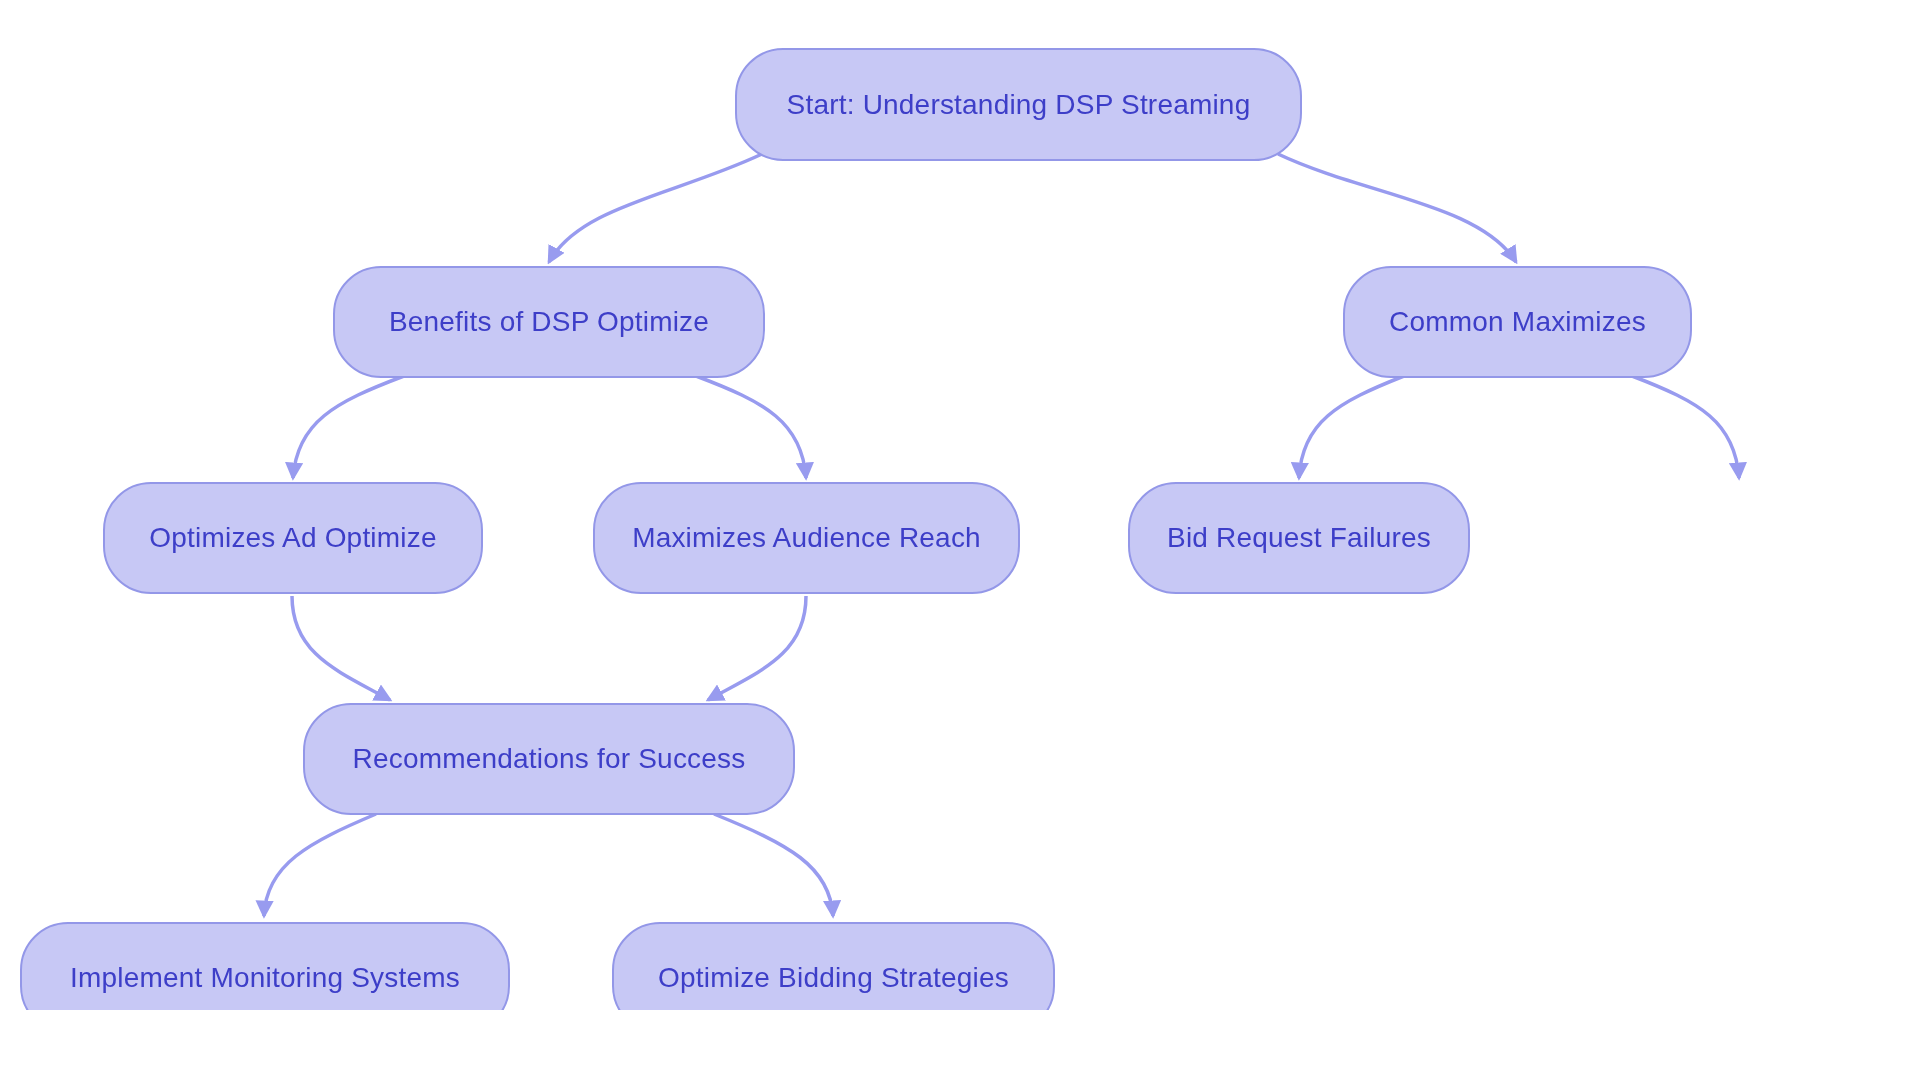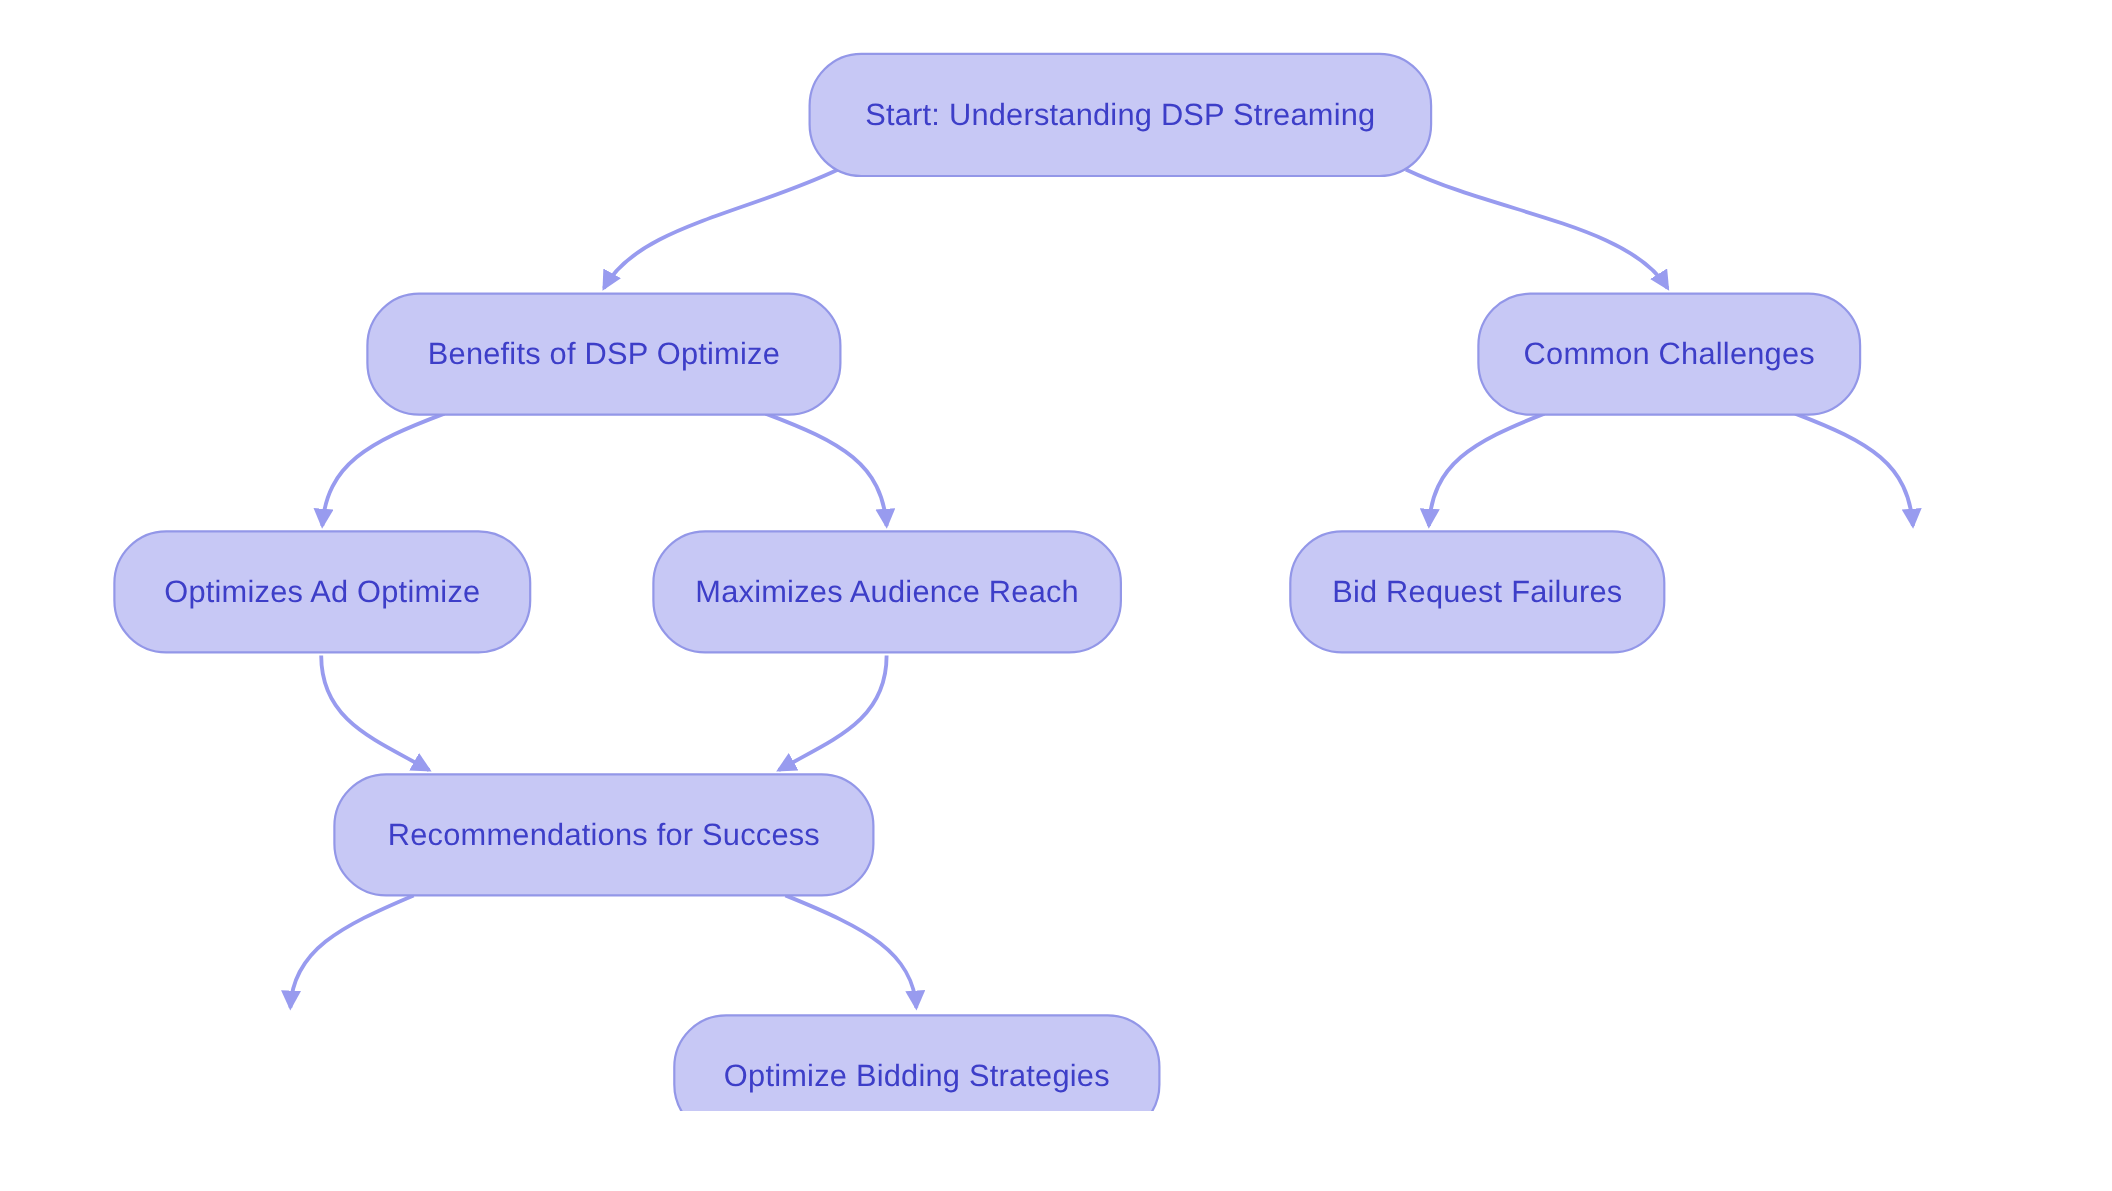--- a/index.html
+++ b/index.html
@@ -46,21 +46,21 @@
     line-height: 1.2;
     padding: 0 28px;
     white-space: nowrap;
   }
   
   #node-start           { left: 735px;  top: 48px;  width: 567px; height: 113px; }
   #node-benefits        { left: 333px;  top: 266px; width: 432px; height: 112px; }
   #node-challenges      { left: 1343px; top: 266px; width: 349px; height: 112px; }
   #node-optimizes       { left: 103px;  top: 482px; width: 380px; height: 112px; }
   #node-maximizes       { left: 593px;  top: 482px; width: 427px; height: 112px; }
-  #node-bid             { left: 1172px; top: 482px; width: 342px; height: 112px; text-align: right; }
+  #node-bid             { left: 1128px; top: 482px; width: 342px; height: 112px; text-align: right; }
   #node-wasted          { left: 1580px; top: 482px; width: 318px; height: 112px; }
   #node-recommendations { left: 303px;  top: 703px; width: 492px; height: 112px; }
   #node-implement       { left: 20px;   top: 922px; width: 490px; height: 112px; }
   #node-optimize        { left: 612px;  top: 922px; width: 443px; height: 112px; justify-content: center; }
 </style>
 </head>
 <body>
 
 <div class="canvas">
 
@@ -84,38 +84,41 @@
 
   <div class="node" id="node-start">
     <span class="node-label">Start: Understanding DSP Streaming</span>
   </div>
 
   <div class="node" id="node-benefits">
     <span class="node-label">Benefits of DSP Optimize</span>
   </div>
 
   <div class="node" id="node-challenges">
-    <span class="node-label">Common Challenges</span>
+    <span class="node-label">Common Maximizes</span>
   </div>
 
   <div class="node" id="node-optimizes">
     <span class="node-label">Optimizes Ad Optimize</span>
   </div>
 
   <div class="node" id="node-maximizes">
     <span class="node-label">Maximizes Audience Reach</span>
   </div>
 
   <div class="node" id="node-bid">
     <span class="node-label">Bid Request Failures</span>
   </div>
 
 
   <div class="node" id="node-recommendations">
     <span class="node-label">Recommendations for Success</span>
   </div>
 
+  <div class="node" id="node-implement">
+    <span class="node-label">Implement Monitoring Systems</span>
+  </div>
 
   <div class="node" id="node-optimize">
     <span class="node-label">Optimize Bidding Strategies</span>
   </div>
 
 </div>
 
 </body></html>

